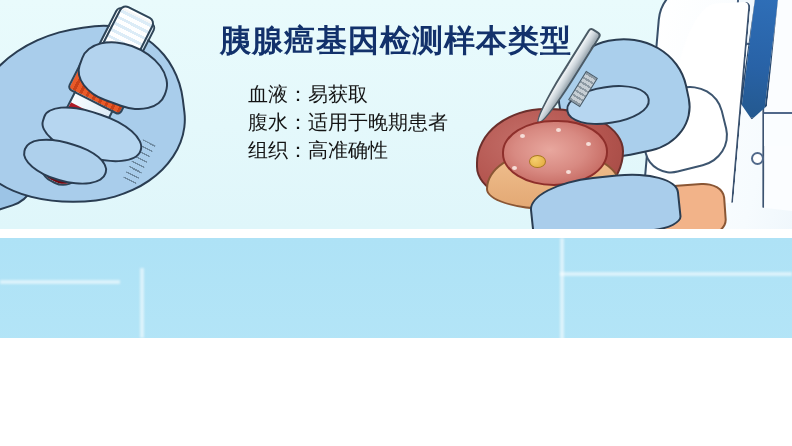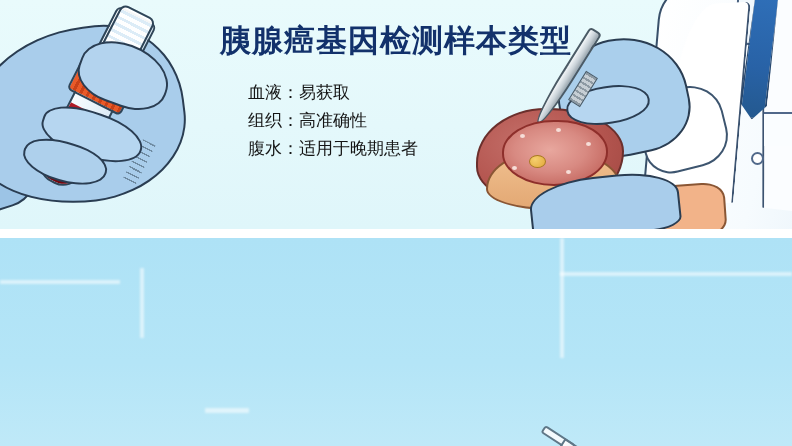--- a/index.html
+++ b/index.html
@@ -4,21 +4,21 @@
 <style>
   * { box-sizing: border-box; margin: 0; padding: 0; }
   html, body {
     width: 792px; height: 446px;
     overflow: hidden;
     font-family: "Liberation Serif", "DejaVu Serif", serif;
     background: #ffffff;
   }
   #stage {
     position: relative;
-    width: 792px; height: 446px;
+    width: 792px; height: 338px;
     overflow: hidden;
     background: #ffffff;
   }
 
   
   .panel-top {
     position: absolute; left: 0; top: 0; width: 792px; height: 229px;
     overflow: hidden;
     background: linear-gradient(180deg, #e9fbfc 0%, #e4f8fb 55%, #dff6fa 100%);
   }
@@ -41,22 +41,22 @@
     font-family: "Liberation Serif", "DejaVu Serif", serif;
     z-index: 40;
     white-space: nowrap;
   }
 
   
   .bullets {
     position: absolute; left: 248px; top: 80px;
     z-index: 40;
     color: #141414;
-    font-size: 17px; line-height: 28px;
-    font-family: Liberation Mono, monospace;
+    font-size: 20px; line-height: 28px;
+    font-family: Liberation Sans, sans-serif;
   }
   .bullets .row { white-space: nowrap; }
 
   
   .art { position: absolute; }
 
   .hand-l {
     left: -30px; top: 28px; width: 215px; height: 175px;
     background: #a9cdeb;
     border: 2.5px solid #2a3d52;
@@ -315,22 +315,22 @@
     </div>
 
     <div class="art thumb-l"></div>
     <div class="art finger-l1"></div>
     <div class="art finger-l2"></div>
 
     <div class="title">胰腺癌基因检测样本类型</div>
 
     <div class="bullets">
       <div class="row">血液：易获取</div>
+      <div class="row">腹水：适用于晚期患者</div>
       <div class="row">组织：高准确性</div>
-      <div class="row">腹水：适用于晚期患者</div>
     </div>
 
     <div class="art coat"></div>
     <div class="art shirt"></div>
     <div class="art tie"></div>
     <div class="art coat-lapel-l"></div>
     <div class="art coat-lapel-r"></div>
     <div class="art coat-pocket"></div>
     <div class="art coat-btn"></div>
 

